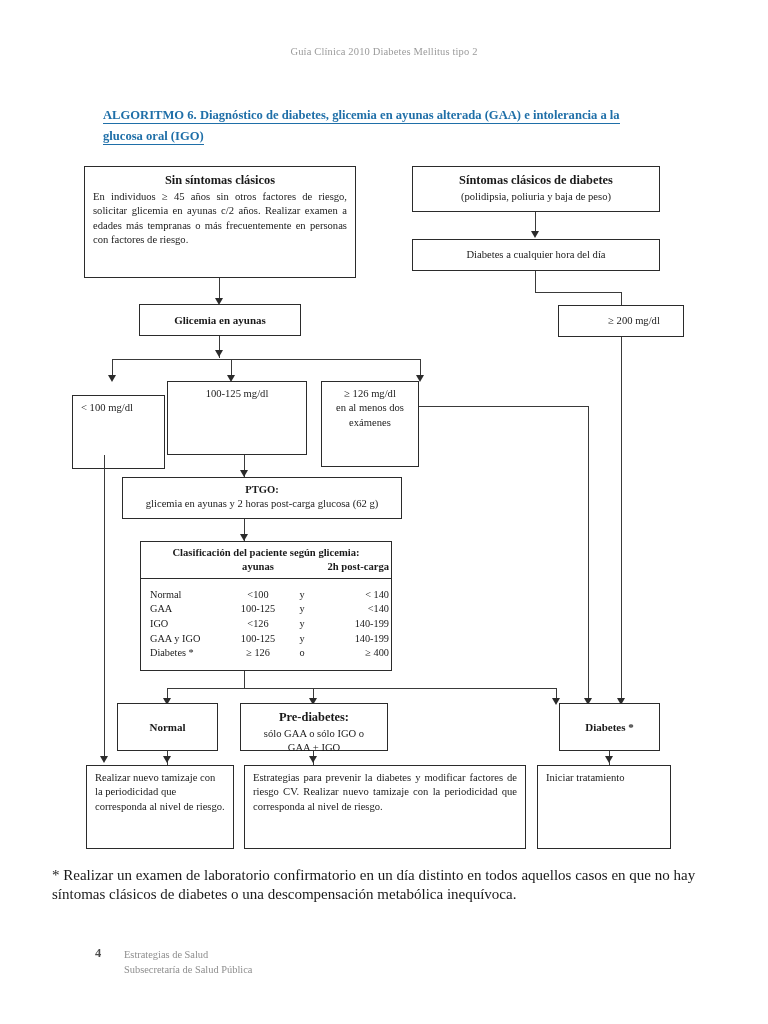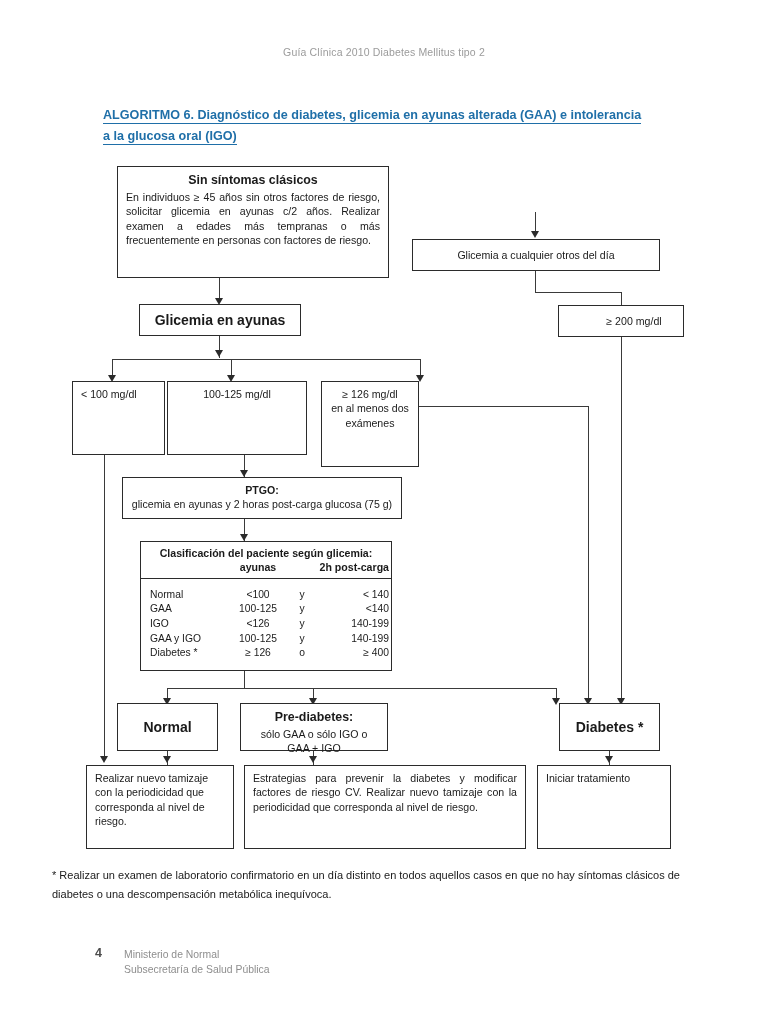--- a/index.html
+++ b/index.html
@@ -11,20 +11,21 @@
     width: 768px;
     height: 1024px;
     position: relative;
     font-family: "Liberation Sans", sans-serif;
     color: #1a1a1a;
     overflow: hidden;
   }
   #page {
     position: absolute;
     inset: 0;
+    font-family: Liberation Serif, serif;
   }
 
   
   .running-head {
     position: absolute;
     top: 46px;
     left: 0;
     width: 768px;
     text-align: center;
     font-size: 10.5px;
@@ -78,21 +79,21 @@
     height: 100%;
     text-align: center;
   }
   .midtop {
     display: flex;
     align-items: flex-start;
     justify-content: flex-start;
     height: 100%;
   }
   .big {
-    font-size: 14px;
+    font-size: 11px;
     font-weight: bold;
   }
 
   
   .ln {
     position: absolute;
     background: #3a3a3a;
   }
   .vl { width: 1.4px; }
   .hl { height: 1.4px; }
@@ -125,21 +126,21 @@
   .c2 { width: 62px; text-align: center; }
   .c3 { width: 26px; text-align: center; }
   .c4 { width: 74px; text-align: right; }
 
   
   .footnote {
     position: absolute;
     left: 52px;
     top: 866px;
     width: 672px;
-    font-size: 11px;
+    font-size: 15px;
     line-height: 18.5px;
   }
   .folio {
     position: absolute;
     left: 95px;
     top: 946px;
     font-size: 12.5px;
     font-weight: bold;
     color: #4c4c4c;
   }
@@ -154,33 +155,39 @@
 </style>
 </head>
 <body>
 
 <div id="page">
 
   <div class="running-head">Guía Clínica 2010 Diabetes Mellitus tipo 2</div>
 
   <div class="algo-title"><span>ALGORITMO 6. Diagnóstico de diabetes, glicemia en ayunas alterada (GAA) e intolerancia a la glucosa oral (IGO)</span></div>
 
-  <div class="box heavy" style="left:84px; top:166px; width:272px; height:112px;margin-left:33px;">
+  <div class="box heavy" style="left:84px; top:166px; width:272px; height:112px;">
     <div class="pad">
       <b class="bt">Sin síntomas clásicos</b>
       <span class="just" style="display:block">En individuos ≥ 45 años sin otros factores de riesgo, solicitar glicemia en ayunas c/2 años. Realizar examen a edades más tempranas o más frecuentemente en personas con factores de riesgo.</span>
     </div>
   </div>
 
+  <div class="box heavy" style="left:412px; top:166px; width:248px; height:46px;">
+    <div class="pad ctr">
+      <b class="bt">Síntomas clásicos de diabetes</b>
+      <span>(polidipsia, poliuria y baja de peso)</span>
+    </div>
+  </div>
 
   <div class="ln vl" style="left:535px; top:212px; height:22px;"></div>
   <div class="arrow" style="left:531px; top:231px;"></div>
 
   <div class="box" style="left:412px; top:239px; width:248px; height:32px;">
-    <div class="mid">Glicemia a cualquier otros del día</div>
+    <div class="mid">Diabetes a cualquier hora del día</div>
   </div>
 
   <div class="ln vl" style="left:535px; top:271px; height:22px;"></div>
   <div class="ln hl" style="left:535px; top:292px; width:87px;"></div>
   <div class="ln vl" style="left:621px; top:292px; height:14px;"></div>
 
   <div class="box" style="left:558px; top:305px; width:126px; height:32px;padding-left:26px;">
     <div class="mid">≥ 200 mg/dl</div>
   </div>
 
@@ -197,21 +204,21 @@
   <div class="ln vl" style="left:219px; top:336px; height:22px;"></div>
   <div class="arrow" style="left:215px; top:350px;"></div>
   <div class="ln hl" style="left:112px; top:359px; width:309px;"></div>
   <div class="ln vl" style="left:112px; top:359px; height:19px;"></div>
   <div class="arrow" style="left:108px; top:375px;"></div>
   <div class="ln vl" style="left:231px; top:359px; height:19px;"></div>
   <div class="arrow" style="left:227px; top:375px;"></div>
   <div class="ln vl" style="left:420px; top:359px; height:19px;"></div>
   <div class="arrow" style="left:416px; top:375px;"></div>
 
-  <div class="box" style="left:72px; top:381px; width:93px; height:74px;">
+  <div class="box" style="left:72px; top:395px; width:93px; height:74px;">
     <div class="pad">&lt; 100 mg/dl</div>
   </div>
 
   <div class="box" style="left:167px; top:381px; width:140px; height:74px;">
     <div class="pad ctr">100-125 mg/dl</div>
   </div>
 
   <div class="box" style="left:321px; top:381px; width:98px; height:86px;">
     <div class="pad ctr">
       <span>≥ 126 mg/dl</span><br>
@@ -226,21 +233,21 @@
 
   <div class="ln vl" style="left:104px; top:455px; height:305px;"></div>
   <div class="arrow" style="left:100px; top:756px;"></div>
 
   <div class="ln vl" style="left:244px; top:455px; height:22px;"></div>
   <div class="arrow" style="left:240px; top:470px;"></div>
 
   <div class="box" style="left:122px; top:477px; width:280px; height:42px;">
     <div class="pad ctr">
       <b>PTGO:</b><br>
-      <span>glicemia en ayunas y 2 horas post-carga glucosa (75 g)</span>
+      <span>glicemia en ayunas y 2 horas post-carga glucosa (62 g)</span>
     </div>
   </div>
 
   <div class="ln vl" style="left:244px; top:519px; height:22px;"></div>
   <div class="arrow" style="left:240px; top:534px;"></div>
 
   <div class="box clsbox" style="left:140px; top:541px; width:252px; height:130px;">
     <div class="cls-head">Clasificación del paciente según glicemia:</div>
     <div class="cls-subhead">
       <span class="c1"></span>
@@ -323,17 +330,17 @@
   </div>
 
   <div class="box" style="left:244px; top:765px; width:282px; height:84px;">
     <div class="pad just">Estrategias para prevenir la diabetes y modificar factores de riesgo CV. Realizar nuevo tamizaje con la periodicidad que corresponda al nivel de riesgo.</div>
   </div>
 
   <div class="footnote">*  Realizar un examen de laboratorio confirmatorio en un día distinto en todos aquellos casos en que no hay síntomas clásicos de diabetes o una descompensación metabólica inequívoca.</div>
 
   <div class="folio">4</div>
   <div class="imprint">
-    <div>Ministerio de Normal</div>
+    <div>Estrategias de Salud</div>
     <div>Subsecretaría de Salud Pública</div>
   </div>
 
 </div>
 
 </body></html>

